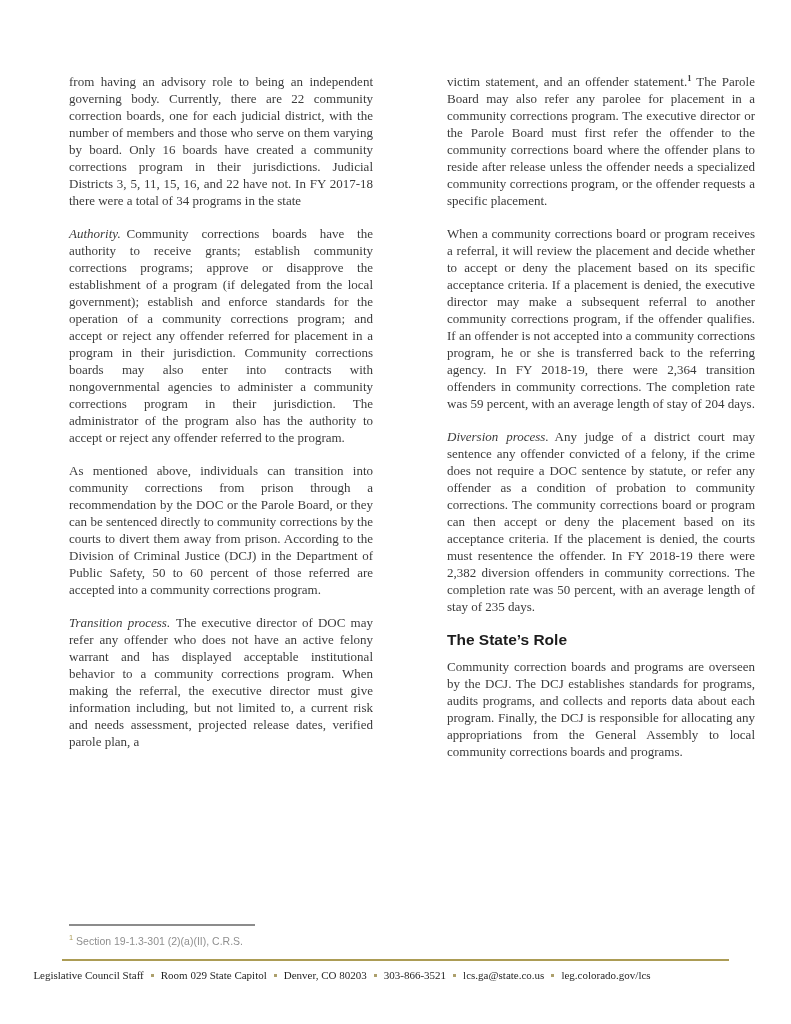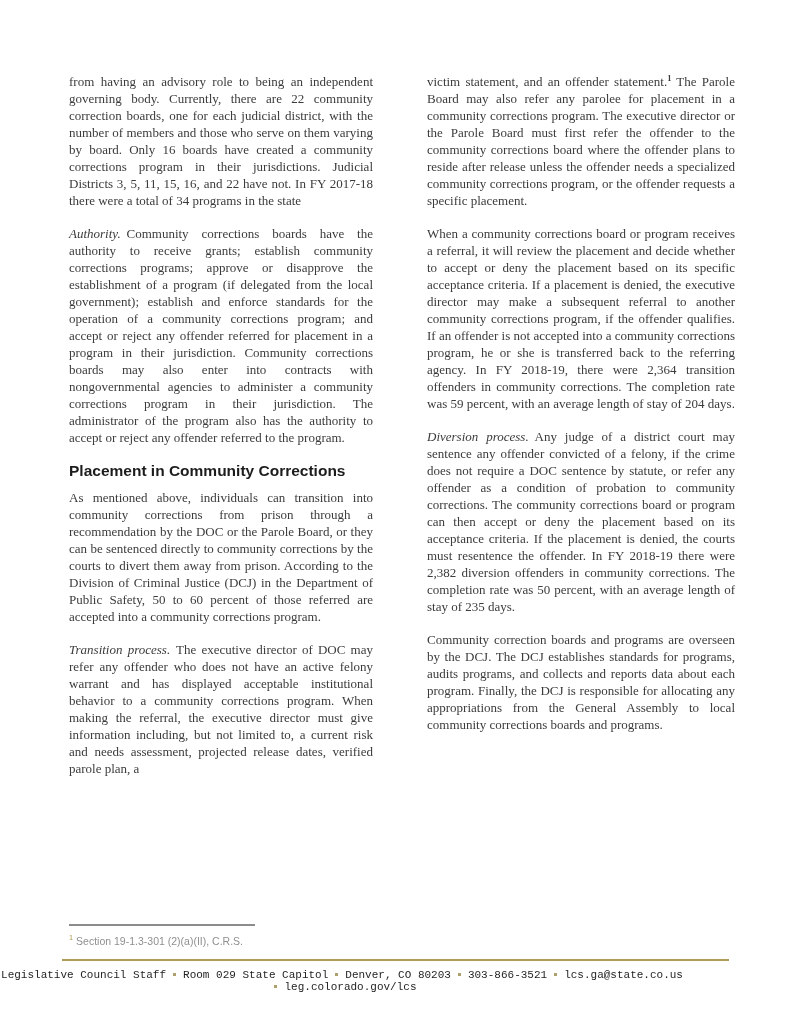--- a/index.html
+++ b/index.html
@@ -7,21 +7,21 @@
     position:relative;
     width:791px; height:1024px;
     margin:0 auto;
     background:var(--page-background,#fff);
     font-family:"Liberation Serif", serif;
     color:var(--body-text,#3b3b3b);
     overflow:hidden;
   }
   .columns {
     position:absolute; top:73px; left:69px;
-    display:flex; gap:54px;
+    display:flex; gap:74px;
   }
   .col { font-size:13px; line-height:17px; }
   .col-left  { width:304px; }
   .col-right { width:308px; }
   .para {
     margin:0 0 16px 0;
     text-align:justify;
   }
   .para .lead {
     font-weight:normal; font-style:italic;
@@ -52,48 +52,48 @@
     font-size:0.7em; margin-right:3px;
   }
   .footer-rule {
     position:absolute; top:959px; left:62px;
     width:667px; height:2px;
     background:var(--accent-gold,#ac9c55);
   }
   .footer {
     position:absolute; top:969px; left:0; width:684px;
     text-align:center;
-    font-family:Liberation Mono, monospace;
+    font-family:Liberation Serif, serif;
     font-size:11px; color:var(--footer-text,#1f1f1f);
   }
   .footer .bullet {
     display:inline-block;
     width:3px; height:3px;
     background:var(--footer-bullet,#ada06c);
     vertical-align:middle;
     margin:0 7px 2px 7px;
   }
 </style>
 </head>
 <body>
 
 <div class="page">
 
   <div class="columns">
     <div class="col col-left">
         <p class="para"><span>from having an advisory role to being an independent governing body.  Currently, there are 22 community correction boards, one for each judicial district, with the number of members and those who serve on them varying by board.  Only 16 boards have created a community corrections program in their jurisdictions.  Judicial Districts 3, 5, 11, 15, 16, and 22 have not.  In FY 2017-18 there were a total of 34 programs in the state</span></p>
         <p class="para"><span class="lead">Authority.</span><span>Community corrections boards have the authority to receive grants; establish community corrections programs; approve or disapprove the establishment of a program (if delegated from the local government); establish and enforce standards for the operation of a community corrections program; and accept or reject any offender referred for placement in a program in their jurisdiction.  Community corrections boards may also enter into contracts with nongovernmental agencies to administer a community corrections program in their jurisdiction.  The administrator of the program also has the authority to accept or reject any offender referred to the program.</span></p>
-        <h2 class="section-heading">Placement in Community Corrections</h2>
         <p class="para"><span>As mentioned above, individuals can transition into community corrections from prison through a recommendation by the DOC or the Parole Board, or they can be sentenced directly to community corrections by the courts to divert them away from prison.  According to the Division of Criminal Justice (DCJ) in the Department of Public Safety, 50 to 60 percent of those referred are accepted into a community corrections program.</span></p>
         <p class="para"><span class="lead">Transition process.</span><span>The executive director of DOC may refer any offender who does not have an active felony warrant and has displayed acceptable institutional behavior to a community corrections program.  When making the referral, the executive director must give information including, but not limited to, a current risk and needs assessment, projected release dates, verified parole plan, a</span></p>
       </div>
     <div class="col col-right">
         <p class="para"><span>victim statement, and an offender statement.</span><sup>1</sup><span>  The Parole Board may also refer any parolee for placement in a community corrections program.  The executive director or the Parole Board must first refer the offender to the community corrections board where the offender plans to reside after release unless the offender needs a specialized community corrections program, or the offender requests a specific placement.</span></p>
         <p class="para"><span>When a community corrections board or program receives a referral, it will review the placement and decide whether to accept or deny the placement based on its specific acceptance criteria.  If a placement is denied, the executive director may make a subsequent referral to another community corrections program, if the offender qualifies.  If an offender is not accepted into a community corrections program, he or she is transferred back to the referring agency.  In FY 2018-19, there were 2,364 transition offenders in community corrections.  The completion rate was 59 percent, with an average length of stay of 204 days.</span></p>
         <p class="para"><span class="lead">Diversion process.</span><span>Any judge of a district court may sentence any offender convicted of a felony, if the crime does not require a DOC sentence by statute, or refer any offender as a condition of probation to community corrections.  The community corrections board or program can then accept or deny the placement based on its acceptance criteria.  If the placement is denied, the courts must resentence the offender.  In FY 2018-19 there were 2,382 diversion offenders in community corrections.  The completion rate was 50 percent, with an average length of stay of 235 days.</span></p>
+        <h2 class="section-heading">The State’s Role</h2>
         <p class="para"><span>Community correction boards and programs are overseen by the DCJ.  The DCJ establishes standards for programs, audits programs, and collects and reports data about each program.  Finally, the DCJ is responsible for allocating any appropriations from the General Assembly to local community corrections boards and programs.</span></p>
       </div>
   </div>
 
   <div class="footnote-sep"></div>
 
   <div class="footnote">
     <sup class="fn-marker">1</sup><span class="fn-text">Section 19-1.3-301 (2)(a)(II), C.R.S.</span>
   </div>
 

